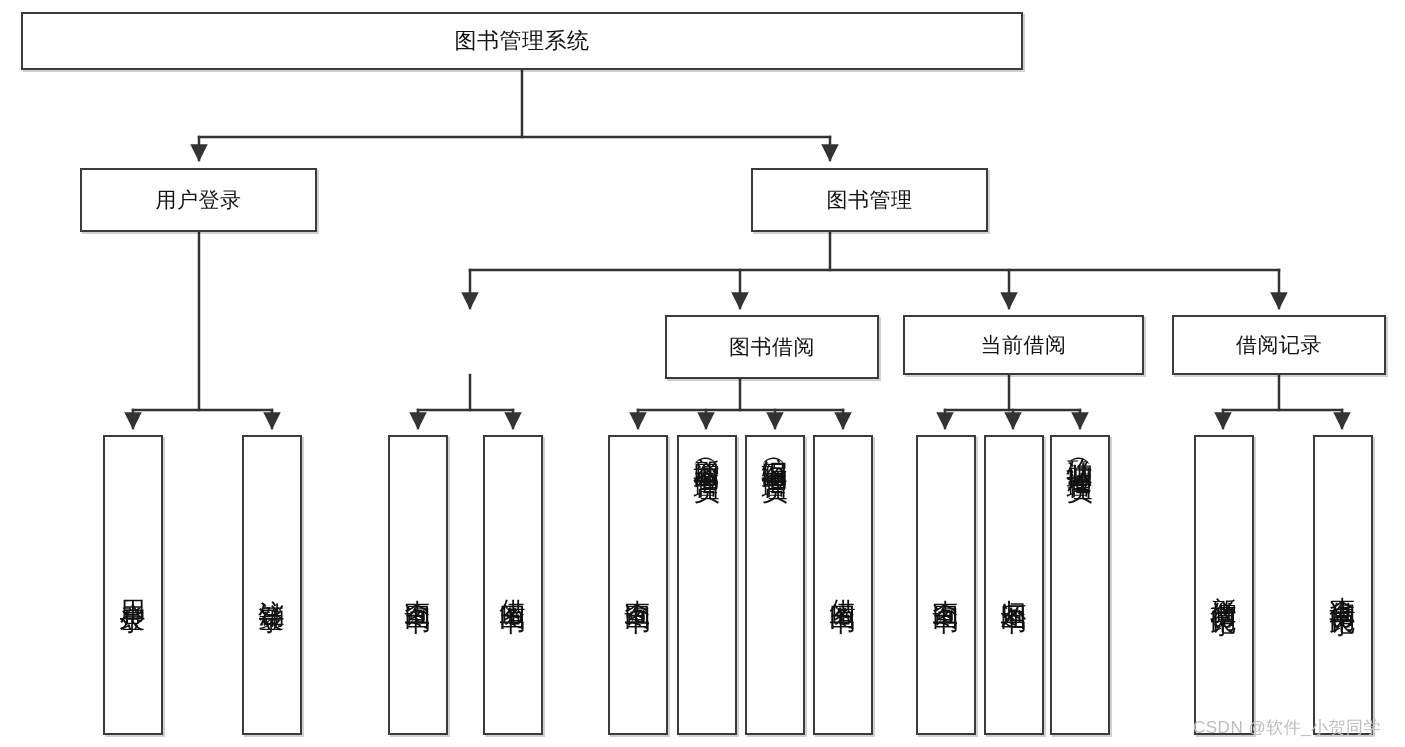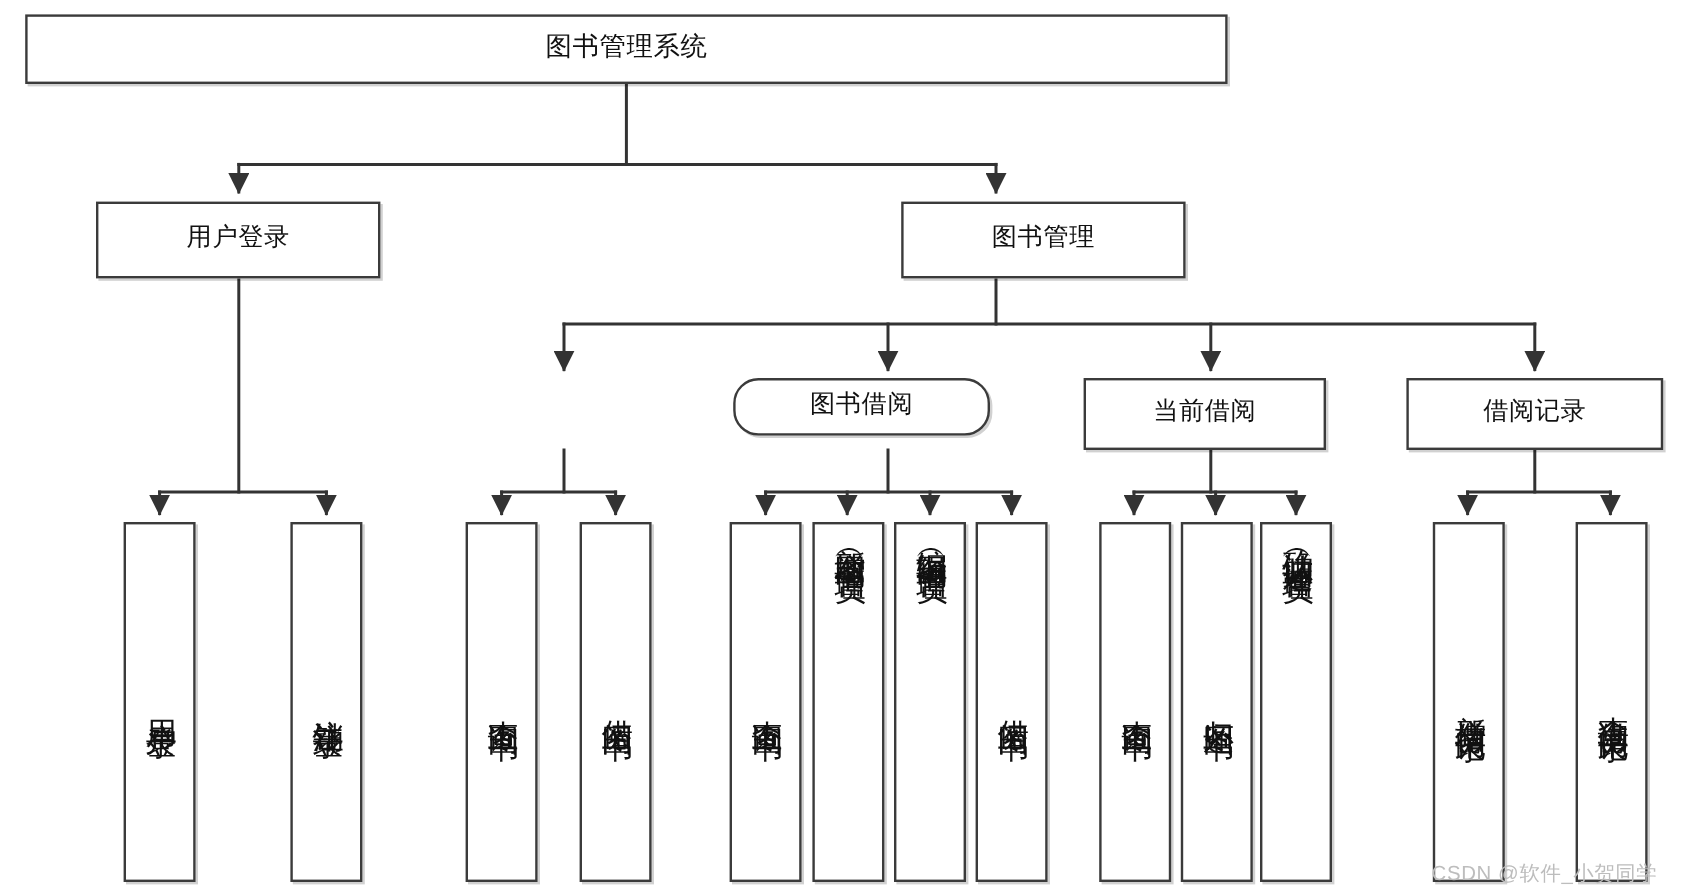--- a/index.html
+++ b/index.html
@@ -30,21 +30,20 @@
     position: absolute;
     box-sizing: border-box;
     background: #ffffff;
     border: 2px solid #3b3b3b;
     box-shadow: 2px 2px 0 rgba(0,0,0,0.18);
     display: flex;
     align-items: center;
     justify-content: center;
     color: #111111;
     z-index: 2;
-    font-family: Liberation Mono, monospace;
   }
   .node-label {
     display: block;
     text-align: center;
     line-height: 1.1;
     white-space: nowrap;
   }
   
   .node.horiz .node-label {
     font-size: 21px;
@@ -142,25 +141,25 @@
 
   <div class="node horiz" style="left:80px; top:168px; width:237px; height:64px;">
     <span class="node-label">用户登录</span>
   </div>
 
   <div class="node horiz" style="left:711px; top:168px; width:237px; height:64px;margin-left:40px;">
     <span class="node-label">图书管理</span>
   </div>
 
 
-  <div class="node horiz" style="left:611px; top:315px; width:214px; height:48px;border-radius:21px;">
+  <div class="node horiz" style="left:665px; top:315px; width:214px; height:64px;">
     <span class="node-label">图书借阅</span>
   </div>
 
-  <div class="node horiz" style="left:903px; top:315px; width:202px; height:60px;">
+  <div class="node horiz" style="left:903px; top:315px; width:241px; height:60px;">
     <span class="node-label">当前借阅</span>
   </div>
 
   <div class="node horiz" style="left:1172px; top:315px; width:214px; height:60px;">
     <span class="node-label">借阅记录</span>
   </div>
 
   <div class="node vert center" style="left:103px; top:435px; width:60px; height:300px;">
     <span class="node-label">用户登录</span>
   </div>

